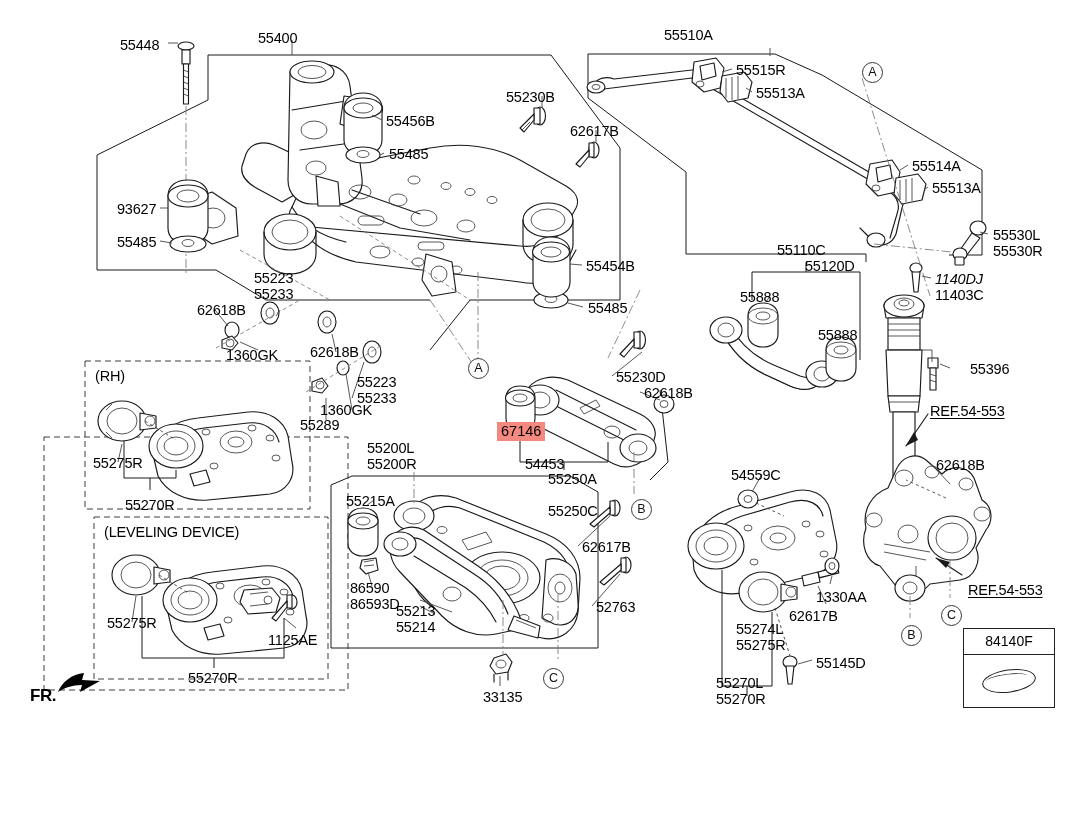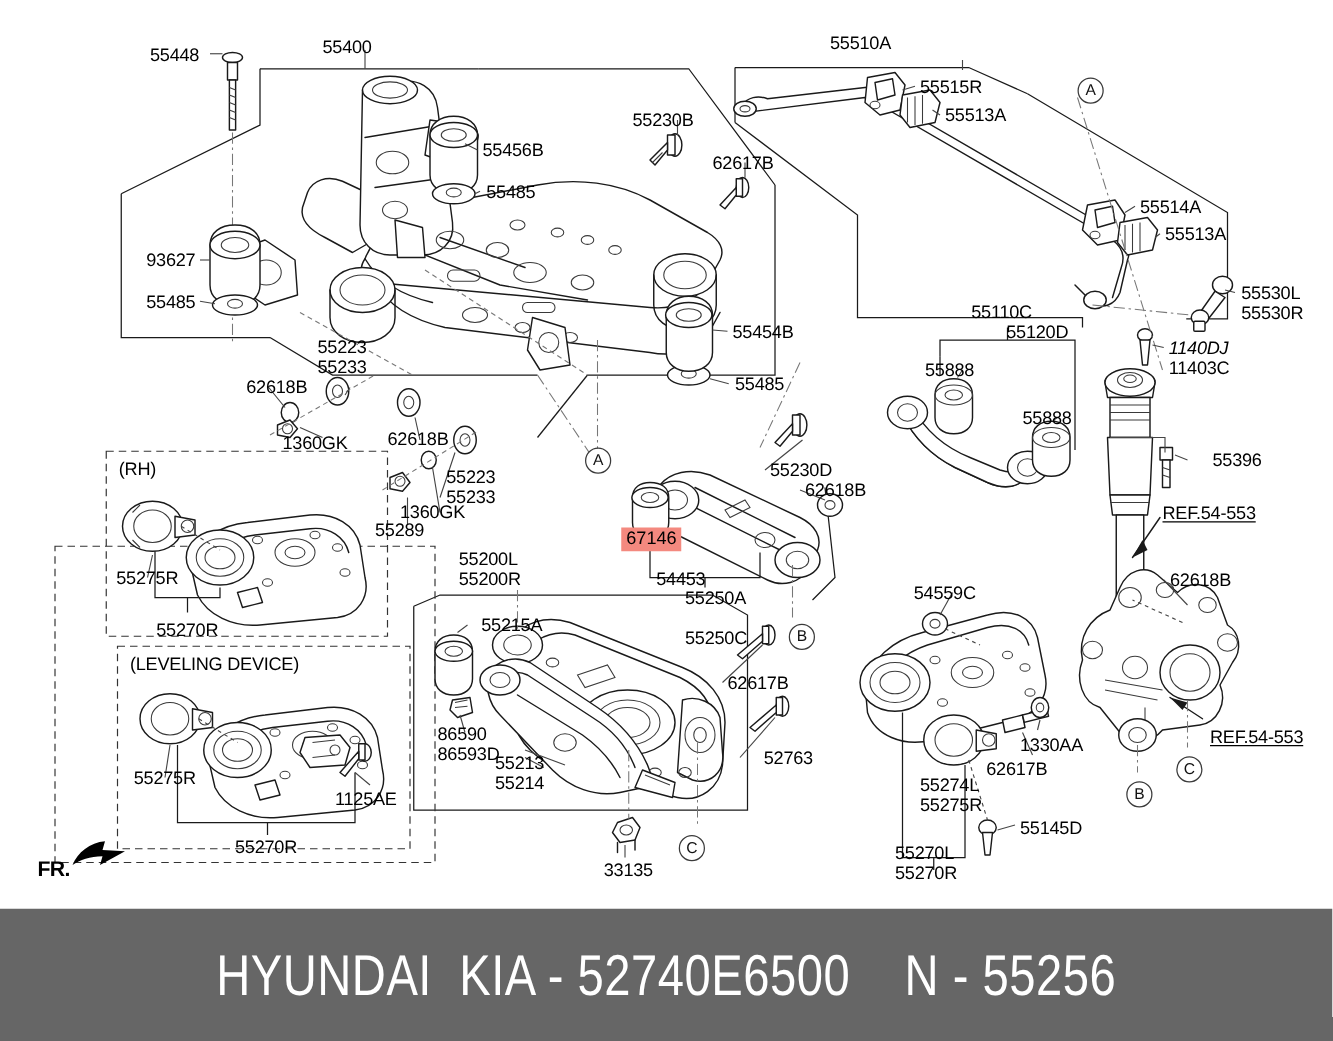--- a/index.html
+++ b/index.html
@@ -729,24 +729,24 @@
         <div class="lbl" style="left: 740px; top: 290px;">55888</div>
         <div class="lbl" style="left: 818px; top: 328px;">55888</div>
         <div class="lbl" style="left: 954px; top: 362px; margin-left: 16px;">55396</div>
         <div class="lbl ref" style="left: 930px; top: 404px;">REF.54-553</div>
         <div class="lbl" style="left: 936px; top: 458px;">62618B</div>
         <div class="lbl" style="left: 616px; top: 370px;">55230D</div>
         <div class="lbl" style="left: 644px; top: 386px;">62618B</div>
         <div class="lbl" style="left: 548px; top: 472px;">55250A</div>
         <div class="lbl" style="left: 548px; top: 488px; margin-top: 16px;">55250C</div>
         <div class="lbl" style="left: 582px; top: 540px;">62617B</div>
-        <div class="lbl" style="left: 596px; top: 600px; margin-left: 15px;">52763</div>
+        <div class="lbl" style="left: 596px; top: 600px;">52763</div>
         <div class="lbl" style="left: 367px; top: 441px;">55200L</div>
         <div class="lbl" style="left: 367px; top: 457px;">55200R</div>
-        <div class="lbl" style="left: 346px; top: 494px; margin-left: 39px;">55215A</div>
+        <div class="lbl" style="left: 346px; top: 494px;">55215A</div>
         <div class="lbl" style="left: 350px; top: 581px;">86590</div>
         <div class="lbl" style="left: 350px; top: 597px;">86593D</div>
         <div class="lbl" style="left: 396px; top: 604px;">55213</div>
         <div class="lbl" style="left: 396px; top: 620px;">55214</div>
         <div class="lbl" style="left: 483px; top: 690px;">33135</div>
         <div class="lbl" style="left: 93px; top: 456px;">55275R</div>
         <div class="lbl" style="left: 125px; top: 498px;">55270R</div>
         <div class="lbl" style="left: 107px; top: 616px;">55275R</div>
         <div class="lbl" style="left: 268px; top: 633px;">1125AE</div>
         <div class="lbl" style="left: 188px; top: 671px;">55270R</div>
@@ -769,27 +769,30 @@
         <div class="circ" style="left: 468px; top: 358px;">A</div>
         <div class="circ" style="left: 631px; top: 499px;">B</div>
         <div class="circ" style="left: 901px; top: 625px;">B</div>
         <div class="circ" style="left: 543px; top: 668px;">C</div>
         <div class="circ" style="left: 941px; top: 605px;">C</div>
       </div>
 
     <div class="lbl" style="left:95px;top:369px;">(RH)</div>
     <div class="lbl" style="left:104px;top:525px;">(LEVELING DEVICE)</div>
 
+    <div id="legendbox">
+      <div class="lgtitle">84140F</div>
+      <div class="lgbody">
+        <div class="plug"></div>
+      </div>
+    </div>
 
     <div id="frmark">
       <div class="frtxt">FR.</div>
       <svg class="frarrow" width="46" height="26" viewBox="0 0 46 26">
         <path d="M2,20 C6,10 16,2 28,1 L26,8 L44,9 L24,20 L26,13 C16,13 8,16 2,20 Z" fill="#000"></path>
       </svg>
     </div>
 
   </div>
 
-  <div id="footer">
-    <div class="fttext">HYUNDAI  KIA - 52740E6500    N - 55256</div>
-  </div>
 
 </div>
 
 </body></html>

